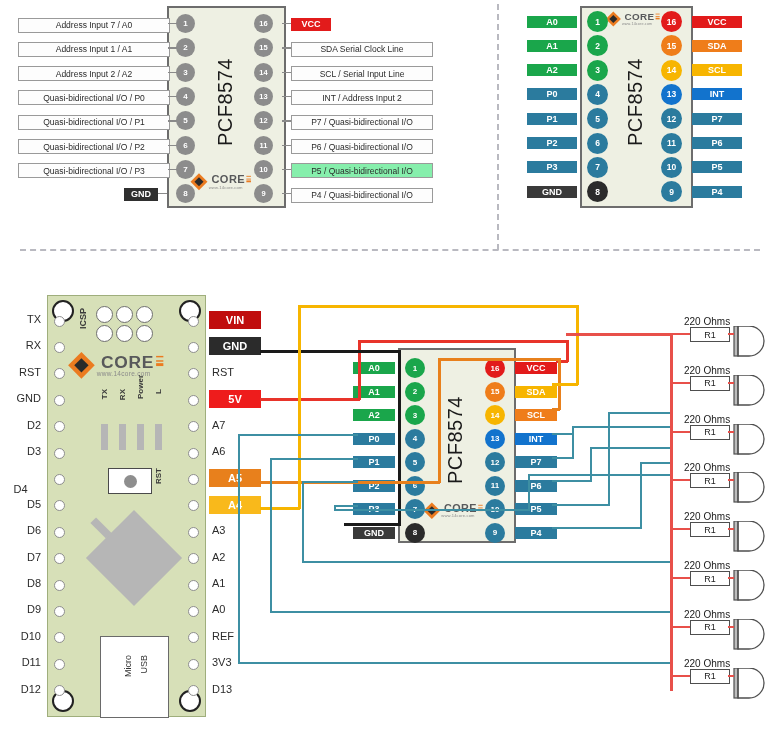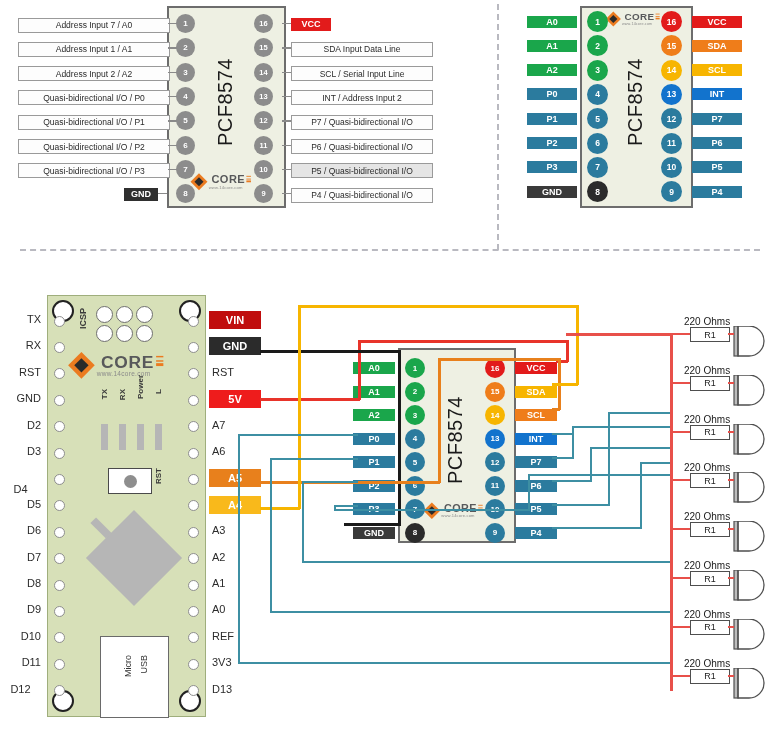--- a/index.html
+++ b/index.html
@@ -133,21 +133,21 @@
     <div class="plate" style="left: 124px; top: 187.6px; width: 34px; height: 13px; background: rgb(47, 47, 47); color: rgb(255, 255, 255); border: none;">GND</div>
     <div class="wire" style="left: 158px; top: 193.1px; width: 9px; height: 1.4px; background: rgb(138, 138, 138);"></div>
     <div class="pin" style="left: 254px; top: 14px; width: 19px; height: 19px; background: rgb(140, 140, 140);">
       <span style="font-size: 7.5px;">16</span>
     </div>
     <div class="plate" style="left: 291px; top: 17.5px; width: 40px; height: 13px; background: rgb(226, 27, 27); color: rgb(255, 255, 255); border: none;">VCC</div>
     <div class="wire" style="left: 282px; top: 23px; width: 9px; height: 1.4px; background: rgb(138, 138, 138);"></div>
     <div class="pin" style="left: 254px; top: 38.3px; width: 19px; height: 19px; background: rgb(140, 140, 140);">
       <span style="font-size: 7.5px;">15</span>
     </div>
-    <div class="plate-out" style="left: 291px; top: 41.8px; width: 140px; height: 13px; background: rgb(253, 253, 253); color: rgb(42, 42, 42); border: 1px solid rgb(154, 154, 154);">SDA Input Data Line</div>
+    <div class="plate-out" style="left: 291px; top: 41.8px; width: 140px; height: 13px; background: rgb(253, 253, 253); color: rgb(42, 42, 42); border: 1px solid rgb(154, 154, 154);">SDA Serial Clock Line</div>
     <div class="wire" style="left: 282px; top: 47.3px; width: 9px; height: 1.4px; background: rgb(138, 138, 138);"></div>
     <div class="pin" style="left: 254px; top: 62.6px; width: 19px; height: 19px; background: rgb(140, 140, 140);">
       <span style="font-size: 7.5px;">14</span>
     </div>
     <div class="plate-out" style="left: 291px; top: 66.1px; width: 140px; height: 13px; background: rgb(253, 253, 253); color: rgb(42, 42, 42); border: 1px solid rgb(154, 154, 154);">SCL / Serial Input Line</div>
     <div class="wire" style="left: 282px; top: 71.6px; width: 9px; height: 1.4px; background: rgb(138, 138, 138);"></div>
     <div class="pin" style="left: 254px; top: 86.9px; width: 19px; height: 19px; background: rgb(140, 140, 140);">
       <span style="font-size: 7.5px;">13</span>
     </div>
     <div class="plate-out" style="left: 291px; top: 90.4px; width: 140px; height: 13px; background: rgb(253, 253, 253); color: rgb(42, 42, 42); border: 1px solid rgb(154, 154, 154);">INT / Address Input 2</div>
@@ -158,21 +158,21 @@
     <div class="plate-out" style="left: 291px; top: 114.7px; width: 140px; height: 13px; background: rgb(253, 253, 253); color: rgb(42, 42, 42); border: 1px solid rgb(154, 154, 154);">P7 / Quasi-bidirectional I/O</div>
     <div class="wire" style="left: 282px; top: 120.2px; width: 9px; height: 1.4px; background: rgb(138, 138, 138);"></div>
     <div class="pin" style="left: 254px; top: 135.5px; width: 19px; height: 19px; background: rgb(140, 140, 140);">
       <span style="font-size: 7.5px;">11</span>
     </div>
     <div class="plate-out" style="left: 291px; top: 139px; width: 140px; height: 13px; background: rgb(253, 253, 253); color: rgb(42, 42, 42); border: 1px solid rgb(154, 154, 154);">P6 / Quasi-bidirectional I/O</div>
     <div class="wire" style="left: 282px; top: 144.5px; width: 9px; height: 1.4px; background: rgb(138, 138, 138);"></div>
     <div class="pin" style="left: 254px; top: 159.8px; width: 19px; height: 19px; background: rgb(140, 140, 140);">
       <span style="font-size: 7.5px;">10</span>
     </div>
-    <div class="plate-out" style="left: 291px; top: 163.3px; width: 140px; height: 13px; background: #e5e5e5; color: rgb(42, 42, 42); border: 1px solid rgb(154, 154, 154);">P5 /  Quasi-bidirectional I/O</div>
+    <div class="plate-out" style="left: 291px; top: 163.3px; width: 140px; height: 13px; background: #86efac; color: rgb(42, 42, 42); border: 1px solid rgb(154, 154, 154);">P5 /  Quasi-bidirectional I/O</div>
     <div class="wire" style="left: 282px; top: 168.8px; width: 9px; height: 1.4px; background: rgb(138, 138, 138);"></div>
     <div class="pin" style="left: 254px; top: 184.1px; width: 19px; height: 19px; background: rgb(140, 140, 140);">
       <span style="font-size: 7.5px;">9</span>
     </div>
     <div class="plate-out" style="left: 291px; top: 187.6px; width: 140px; height: 13px; background: rgb(253, 253, 253); color: rgb(42, 42, 42); border: 1px solid rgb(154, 154, 154);">P4 / Quasi-bidirectional I/O</div>
     <div class="wire" style="left: 282px; top: 193.1px; width: 9px; height: 1.4px; background: rgb(138, 138, 138);"></div>
   </div>
 
 <div id="pinoutColor">
     <div class="chip" style="left: 580px; top: 6px; width: 109px; height: 198px;"></div>
@@ -325,21 +325,21 @@
     <div class="pinlabel" style="left: 0px; top: 550.6px; width: 41px; text-align: right;">D7</div>
     <div class="pad" style="left: 54px; top: 579.5px;"></div>
     <div class="pinlabel" style="left: 0px; top: 577px; width: 41px; text-align: right;">D8</div>
     <div class="pad" style="left: 54px; top: 605.9px;"></div>
     <div class="pinlabel" style="left: 0px; top: 603.4px; width: 41px; text-align: right;">D9</div>
     <div class="pad" style="left: 54px; top: 632.3px;"></div>
     <div class="pinlabel" style="left: 0px; top: 629.8px; width: 41px; text-align: right;">D10</div>
     <div class="pad" style="left: 54px; top: 658.7px;"></div>
     <div class="pinlabel" style="left: 0px; top: 656.2px; width: 41px; text-align: right;">D11</div>
     <div class="pad" style="left: 54px; top: 685.1px;"></div>
-    <div class="pinlabel" style="left: 0px; top: 682.6px; width: 41px; text-align: center;">D12</div>
+    <div class="pinlabel" style="left: 0px; top: 682.6px; width: 41px; text-align: right;">D12</div>
     <div class="pad" style="left: 188px; top: 315.5px;"></div>
     <div class="pinplate" style="left: 209px; top: 311px; width: 52px; height: 18px; background: rgb(192, 13, 13);">VIN</div>
     <div class="pad" style="left: 188px; top: 341.9px;"></div>
     <div class="pinplate" style="left: 209px; top: 337.4px; width: 52px; height: 18px; background: rgb(43, 43, 43);">GND</div>
     <div class="pad" style="left: 188px; top: 368.3px;"></div>
     <div class="pinlabel" style="left: 212px; top: 365.8px;">RST</div>
     <div class="pad" style="left: 188px; top: 394.7px;"></div>
     <div class="pinplate" style="left: 209px; top: 390.2px; width: 52px; height: 18px; background: rgb(238, 28, 28);">5V</div>
     <div class="pad" style="left: 188px; top: 421.1px;"></div>
     <div class="pinlabel" style="left: 212px; top: 418.6px;">A7</div>

